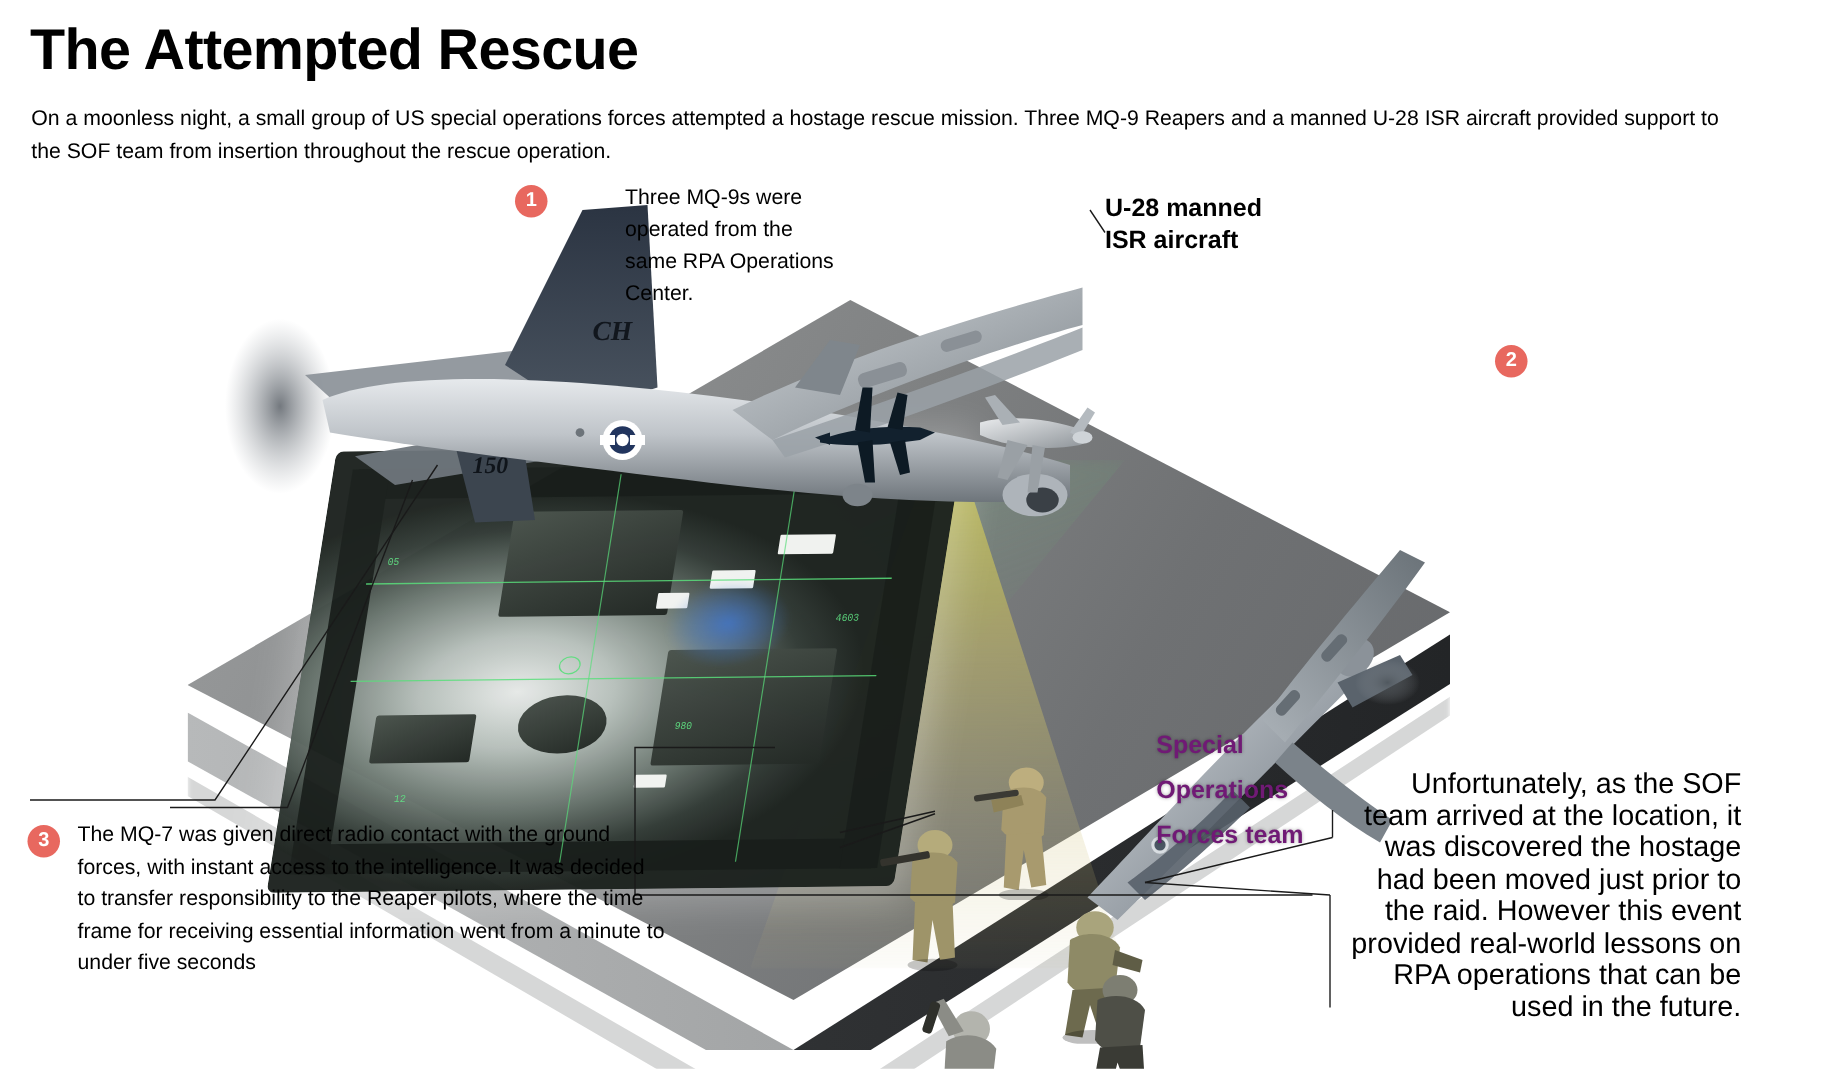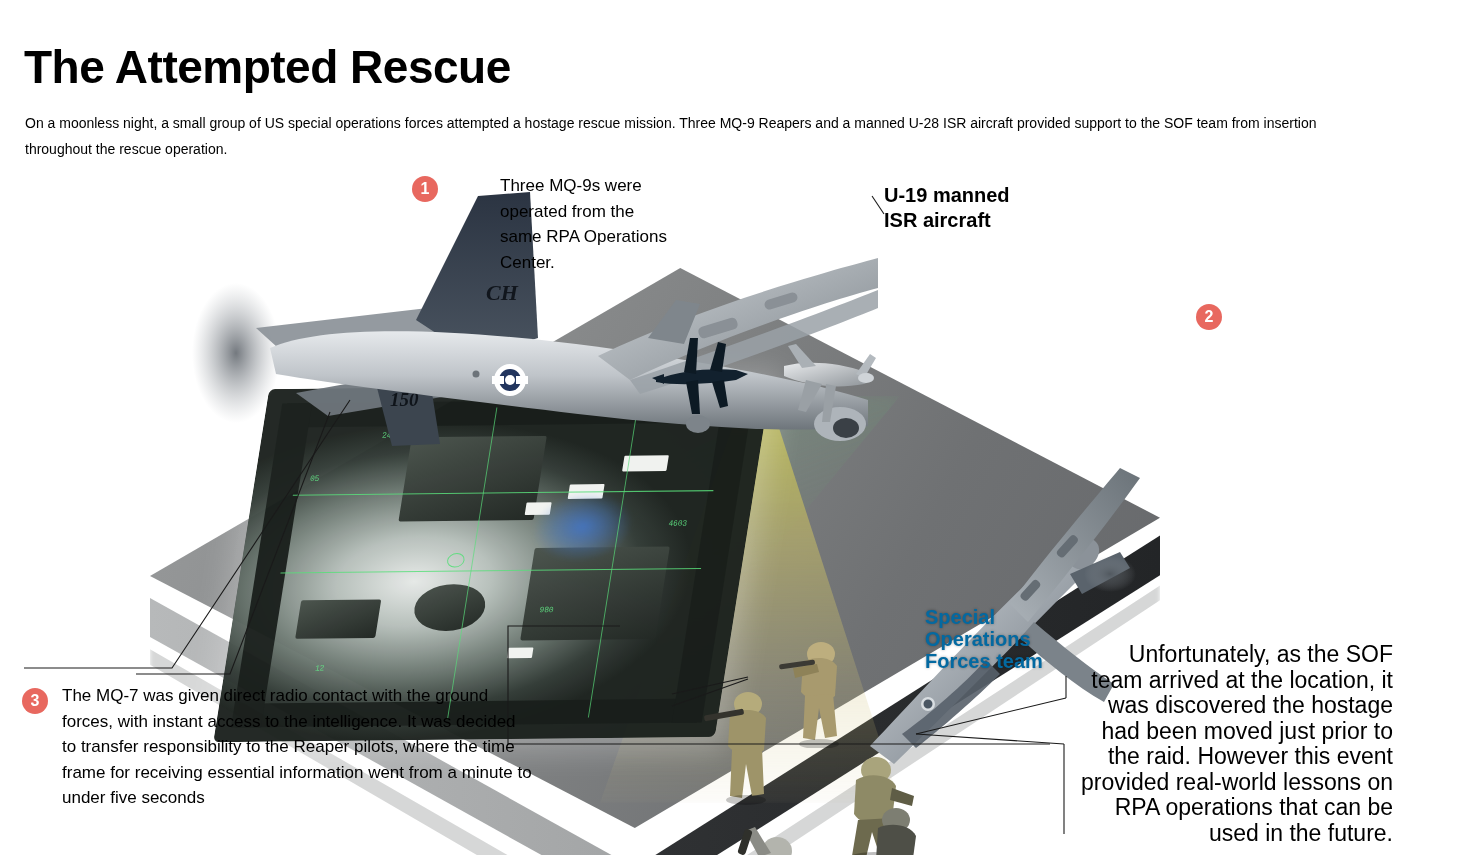--- a/index.html
+++ b/index.html
@@ -1,32 +1,32 @@
 <!DOCTYPE html>
 <html><head>
 <meta charset="utf-8">
 <style>
   html,body{margin:0;padding:0;background:#fff;}
   body{
     width:1458px;height:855px;position:relative;overflow:hidden;
     font-family:"Liberation Sans","DejaVu Sans",sans-serif;
     color:#000;
   }
-  .stage{position:absolute;inset:0;margin-top:28px;}
+  .stage{position:absolute;inset:0;}
 
   
   #headline{
     position:absolute;left:24px;top:12px;
     font-family:"Liberation Sans","DejaVu Sans",sans-serif;
     font-weight:bold;font-size:46px;letter-spacing:-0.5px;
     line-height:54px;color:#000;white-space:nowrap;
   }
   #deck{
     position:absolute;left:25px;top:82px;width:1360px;
-    font-size:14px;line-height:26px;color:#000;font-weight:400;
+    font-size:17px;line-height:26px;color:#000;font-weight:400;
   }
 
   
   .scene{position:absolute;left:0;top:140px;width:1458px;height:715px;}
 
   
   .slab-wrap{position:absolute;left:0;top:0;width:1458px;height:715px;}
   .slab-top{
     position:absolute;left:150px;top:100px;width:1010px;height:560px;
     background:
@@ -145,21 +145,21 @@
 
   #closing{
     position:absolute;left:1073px;top:614px;width:320px;
     font-size:23px;line-height:25.5px;text-align:right;
   }
 
   .label-bold{
     position:absolute;font-weight:bold;font-size:20px;line-height:25px;color:#000;
   }
   #label-u28{left:884px;top:155px;width:150px;}
-  #label-sof{left:925px;top:578px;width:130px;color:#0369a1;line-height:22px;font-size:20px;
+  #label-sof{left:925px;top:578px;width:130px;color:#701a75;line-height:36px;font-size:20px;
     text-shadow:0 0 3px rgba(0,0,0,.35);}
 
   .leader{position:absolute;left:0;top:0;width:1458px;height:855px;pointer-events:none;}
 </style>
 </head>
 <body>
 
 <div class="stage">
 
   <div id="headline">The Attempted Rescue</div>
@@ -197,21 +197,21 @@
       <div class="hud-v" style="left:46%;top:6%;height:88%;"></div>
       <div class="hud-v" style="left:74%;top:6%;height:88%;"></div>
       <div class="hud-ring"></div>
       <div class="hud-tick" style="left:11%;top:24%;">05</div>
       <div class="hud-tick" style="left:24%;top:12%;">24</div>
       <div class="hud-tick" style="left:61%;top:62%;">980</div>
       <div class="hud-tick" style="left:84%;top:38%;">4603</div>
       <div class="hud-tick" style="left:18%;top:78%;">12</div>
     </div>
 
-    <div class="ac" id="mq9-main" style="left:178px;top:20px;">
+    <div class="ac" id="mq9-main" style="left:166px;top:20px;">
       <svg width="700" height="290" viewBox="0 0 700 290">
         <defs>
           <linearGradient id="fus" x1="0" y1="0" x2="0" y2="1">
             <stop offset="0" stop-color="#e6e9ec"></stop>
               <stop offset=".45" stop-color="#bfc4c9"></stop>
             <stop offset="1" stop-color="#6e757b"></stop>
           </linearGradient>
           <linearGradient id="wingA" x1="0" y1="0" x2="1" y2="1">
             <stop offset="0" stop-color="#cfd4d8"></stop>
               <stop offset="1" stop-color="#7e858b"></stop>
@@ -424,16 +424,16 @@
     <span class="badge">2</span>
   </div>
 
   <div class="callout" id="callout3">
     <span class="badge">3</span>
     <div class="c-body">The MQ-7 was given direct radio contact with the ground forces, with instant access to the intelligence. It was decided to transfer responsibility to the Reaper pilots, where the time frame for receiving essential information went from a minute to under five seconds</div>
   </div>
 
   <div id="closing">Unfortunately, as the SOF team arrived at the location, it was discovered the hostage had been moved just prior to the raid. However this event provided real-world lessons on RPA operations that can be used in the future.</div>
 
-  <div class="label-bold" id="label-u28">U-19 manned ISR aircraft</div>
+  <div class="label-bold" id="label-u28">U-28 manned ISR aircraft</div>
   <div class="label-bold" id="label-sof">Special Operations Forces team</div>
 
 </div>
 
 </body></html>

